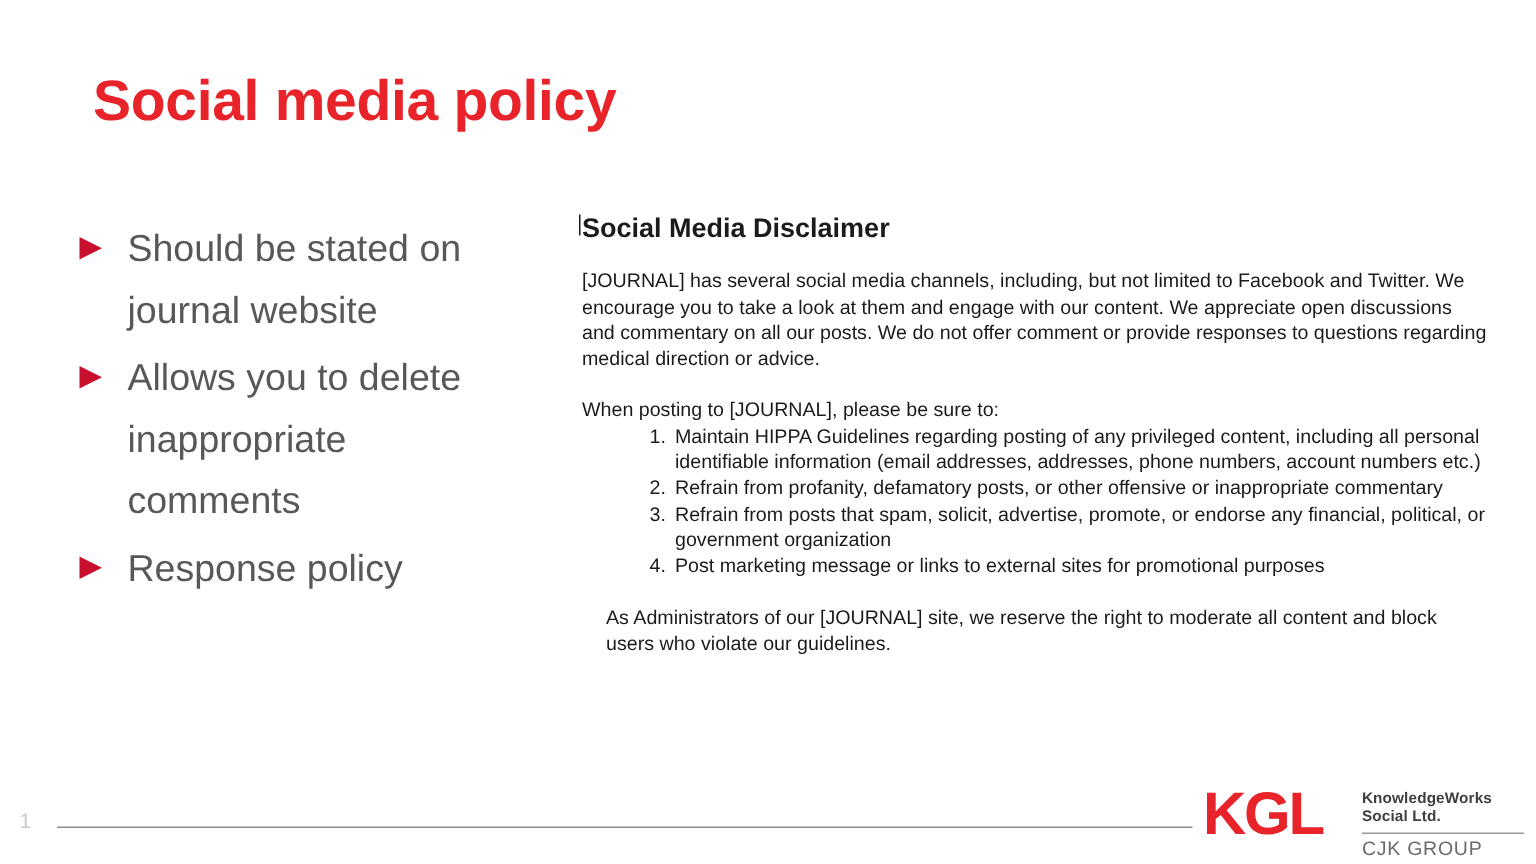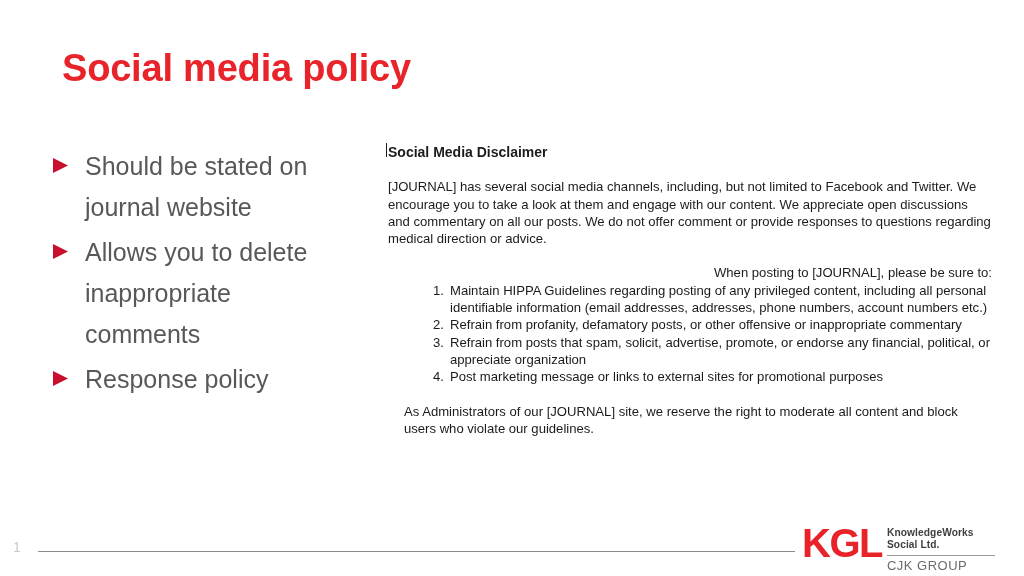--- a/index.html
+++ b/index.html
@@ -65,35 +65,35 @@
     position: absolute;
     left: 388px;
     top: 144px;
     width: 604px;
     color: #1b1b1b;
     font-size: 13.1px;
     line-height: 17.3px;
   }
   .doc-heading {
     font-weight: bold;
-    font-size: 14px;
+    font-size: 18px;
     position: relative;
     margin-bottom: 17px;
   }
   .doc-caret {
     position: absolute;
     left: -2px;
     top: -1px;
     width: 1px;
     height: 14px;
     background: #1b1b1b;
   }
   .doc-para { margin: 0 0 17px 0; }
   .doc-para.tight { margin-bottom: 0; margin-left: 16px; }
-  .doc-lead { margin: 0; text-align: right; }
+  .doc-lead { margin: 0; }
 
   .doc-list {
     list-style: none;
     margin: 0 0 17px 0;
     padding: 0;
   }
   .doc-list li {
     position: relative;
     padding-left: 62px;
     margin: 0;
@@ -132,21 +132,21 @@
   }
   .logo-mark {
     font-size: 40px;
     line-height: 38px;
     font-weight: bold;
     color: #e8232a;
     letter-spacing: -1.5px;
     font-family: "Liberation Sans", sans-serif;
   }
   .logo-text {
-    margin-left: 5px;
+    margin-left: 26px;
     padding-top: 3px;
   }
   .logo-name {
     font-size: 10.2px;
     line-height: 12.4px;
     font-weight: bold;
     color: #3f3f42;
     letter-spacing: 0.1px;
   }
   .logo-rule {
@@ -216,21 +216,21 @@
       <li>
         <span class="num">1.</span>
         <span>Maintain HIPPA Guidelines regarding posting of any privileged content, including all personal identifiable information (email addresses, addresses, phone numbers, account numbers etc.)</span>
       </li>
       <li>
         <span class="num">2.</span>
         <span>Refrain from profanity, defamatory posts, or other offensive or inappropriate commentary</span>
       </li>
       <li>
         <span class="num">3.</span>
-        <span>Refrain from posts that spam, solicit, advertise, promote, or endorse any financial, political, or appreciate organization</span>
+        <span>Refrain from posts that spam, solicit, advertise, promote, or endorse any financial, political, or government organization</span>
       </li>
       <li>
         <span class="num">4.</span>
         <span>Post marketing message or links to external sites for promotional purposes</span>
       </li>
     </ol>
 
     <p class="doc-para tight">As Administrators of our [JOURNAL] site, we reserve the right to moderate all content and block users who violate our guidelines.</p>
 
   </div>

